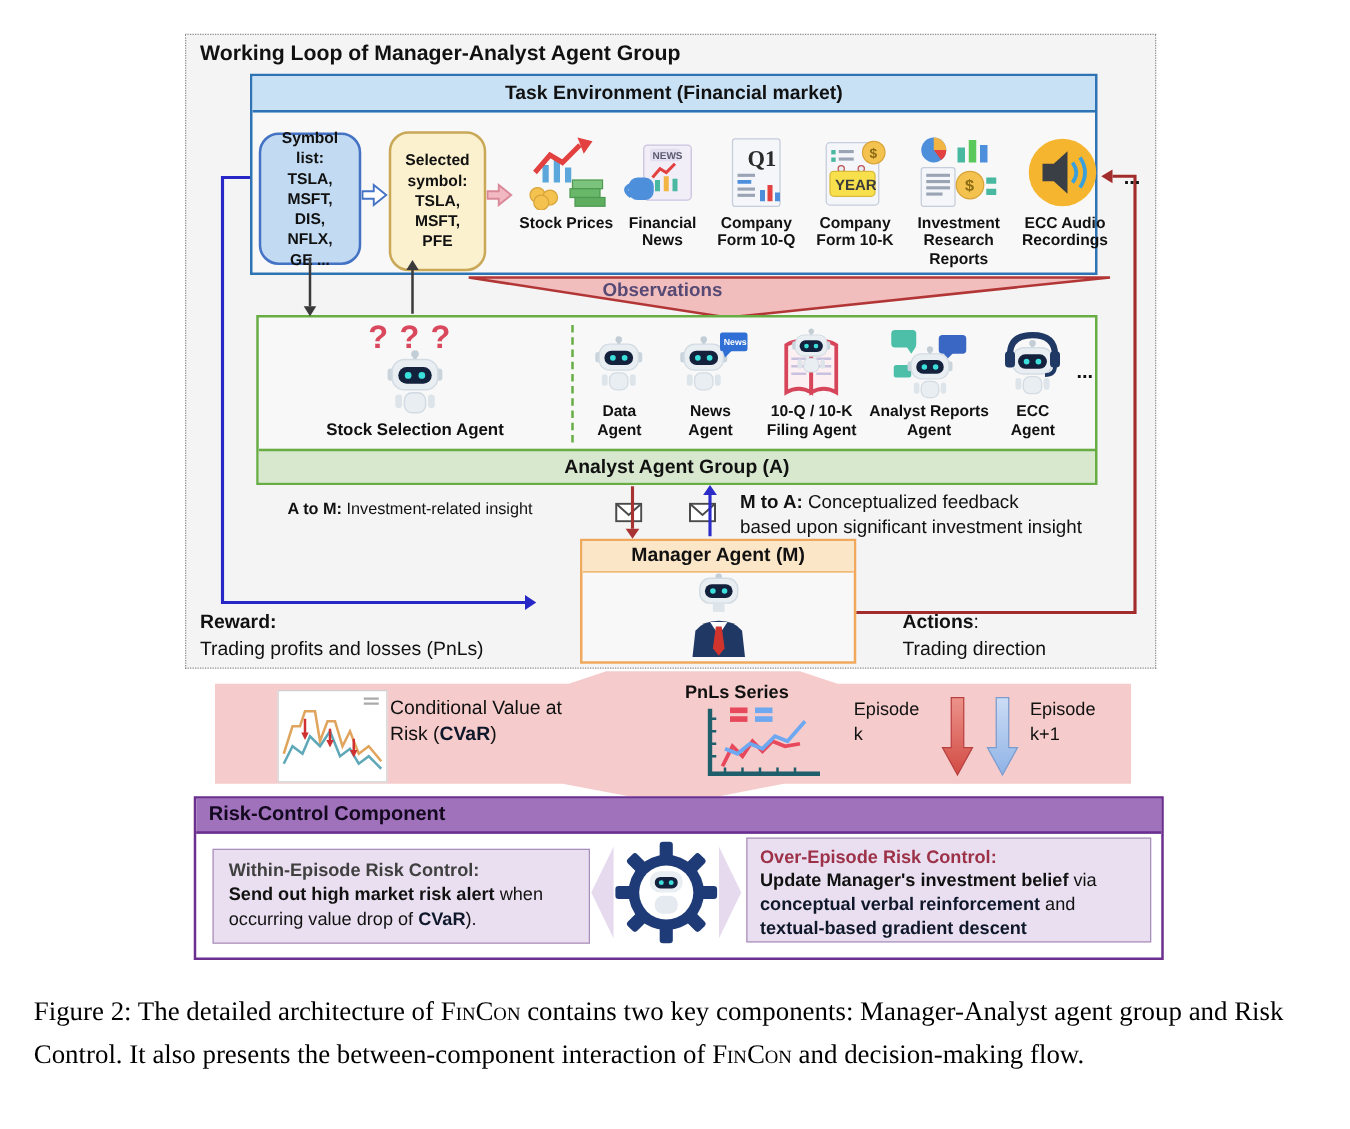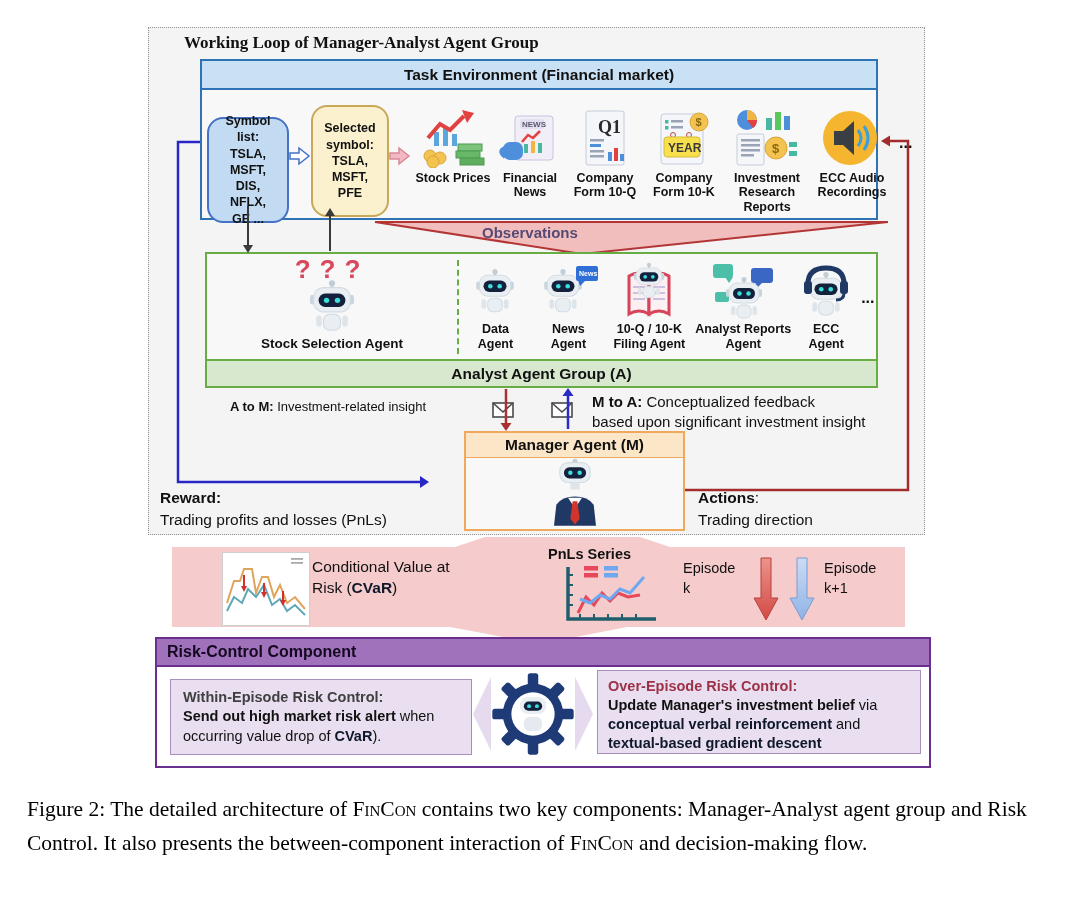--- a/index.html
+++ b/index.html
@@ -45,26 +45,26 @@
 
   <div class="abs" style="left:148px;top:27px;width:777px;height:508px;border:1.5px dotted #8F8F8F;background:#F4F4F4;box-sizing:border-box;"></div>
 
   <svg class="abs" style="left:0;top:0;" width="1080" height="903">
     <path d="M200,142 L178,142 L178,482 L420,482" fill="none" stroke="#2727C8" stroke-width="2.5"></path>
     <polygon points="420,476 420,488 429,482" fill="#2727C8"></polygon>
     <path d="M650,490 L908,490 L908,141 L890,141" fill="none" stroke="#A22C2C" stroke-width="2.5"></path>
     <polygon points="890,135.5 890,146.5 881,141" fill="#A22C2C"></polygon>
   </svg>
 
-  <div class="abs" style="left:184px;top:33px;font-weight:700;font-size:17px;font-family:Liberation Serif, serif;">Working Loop of Manager-Analyst Agent Group</div>
+  <div class="abs" style="left:160px;top:33px;font-weight:700;font-size:17px;">Working Loop of Manager-Analyst Agent Group</div>
 
   <div class="abs" style="left:200px;top:59px;width:678px;height:161px;border:2px solid #2E74B5;background:#F8F8F8;box-sizing:border-box;">
     <div class="boxlabel" style="height:27px;background:#C9E1F5;border-bottom:2px solid #2E74B5;display:flex;align-items:center;justify-content:center;">Task Environment (Financial market)</div>
     <div style="display:flex;align-items:flex-start;padding:4px 4px 0 5px;height:126px;">
-      <div class="pill" style="width:82px;height:106px;margin-top:23px;background:#C2DBF2;border:2px solid #4472C4;flex:none;">Symbol
+      <div class="pill" style="width:82px;height:106px;margin-top:12px;background:#C2DBF2;border:2px solid #4472C4;flex:none;">Symbol
 list:
 TSLA,
 MSFT,
 DIS,
 NFLX,
 GE ...</div>
       <svg width="22" height="20" style="margin-top:52px;flex:none;">
         <path d="M1,7 L10,7 L10,2 L20,10 L10,18 L10,13 L1,13 Z" fill="#FFFFFF" stroke="#4472C4" stroke-width="1.5"></path>
       </svg>
       <div class="pill" style="width:78px;height:112px;margin-top:11px;background:#FBF1CE;border:2px solid #C9A858;flex:none;">Selected
@@ -296,21 +296,21 @@
     <line x1="330" y1="251" x2="330" y2="216" stroke="#3A3A3A" stroke-width="2"></line>
     <polygon points="325,216 335,216 330,208" fill="#3A3A3A"></polygon>
     <line x1="506" y1="389" x2="506" y2="423" stroke="#A83232" stroke-width="2.5"></line>
     <polygon points="500.5,423 511.5,423 506,431" fill="#A83232"></polygon>
     <line x1="568" y1="429" x2="568" y2="396" stroke="#2B2BC8" stroke-width="2.5"></line>
     <polygon points="562.5,396 573.5,396 568,388" fill="#2B2BC8"></polygon>
   </svg>
 
   <div class="abs ctr pre" style="left:160px;top:487px;width:280px;font-size:15.5px;line-height:1.4;"><span class="b">Reward:</span><span>
 Trading profits and losses (PnLs)</span></div>
-  <div class="abs ctr pre" style="left:698px;top:487px;width:185px;font-size:15.5px;line-height:1.4;"><span class="b">Actions</span><span>:
+  <div class="abs ctr pre" style="left:722px;top:487px;width:185px;font-size:15.5px;line-height:1.4;"><span class="b">Actions</span><span>:
 Trading direction</span></div>
 
   <svg class="abs" style="left:172px;top:535px;" width="733" height="112">
     <polygon points="0,12 283,12 313,2 468,2 498,12 733,12 733,92 455,92 368,109 278,92 0,92" fill="#F5CBCB"></polygon>
   </svg>
   <div class="abs" style="left:222px;top:552px;width:88px;height:74px;background:#FFFFFF;border:1px solid #CFCFCF;box-sizing:border-box;">
     <svg width="86" height="72" viewBox="0 0 86 72">
       <rect x="68" y="5" width="12" height="1.8" fill="#AAAAAA"></rect>
         <rect x="68" y="9" width="12" height="1.8" fill="#AAAAAA"></rect>
       <polyline points="4,50 11,28 17,28 21,16 29,16 33,40 39,24 45,24 51,44 57,32 64,50 72,44 82,56" fill="none" stroke="#E0A45C" stroke-width="2"></polyline>

